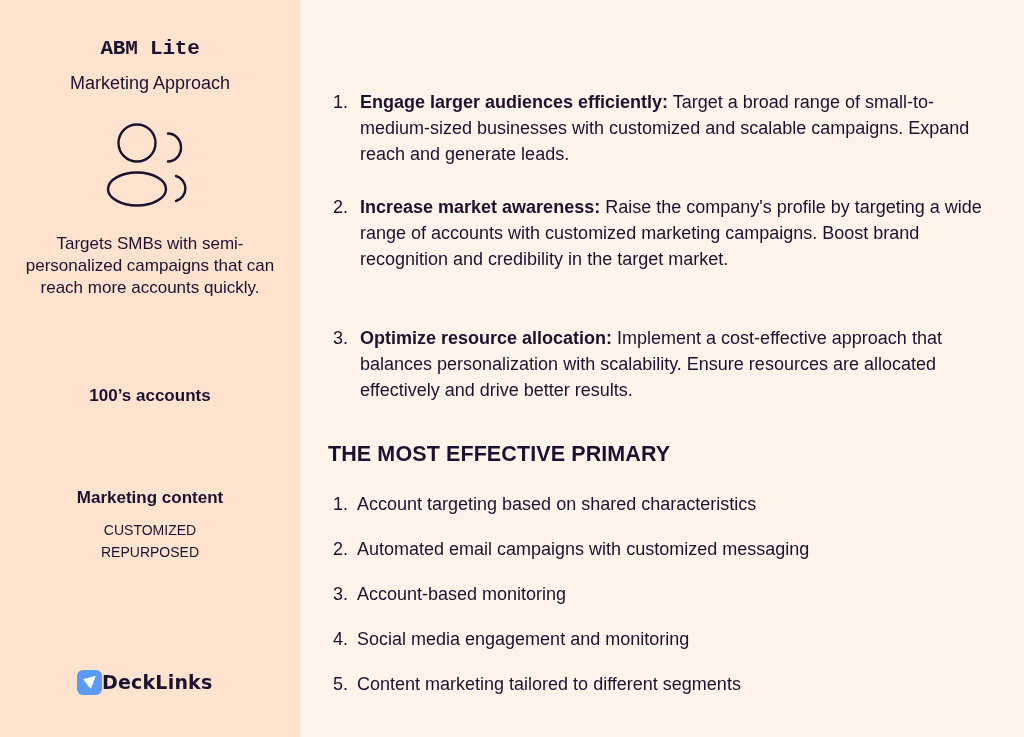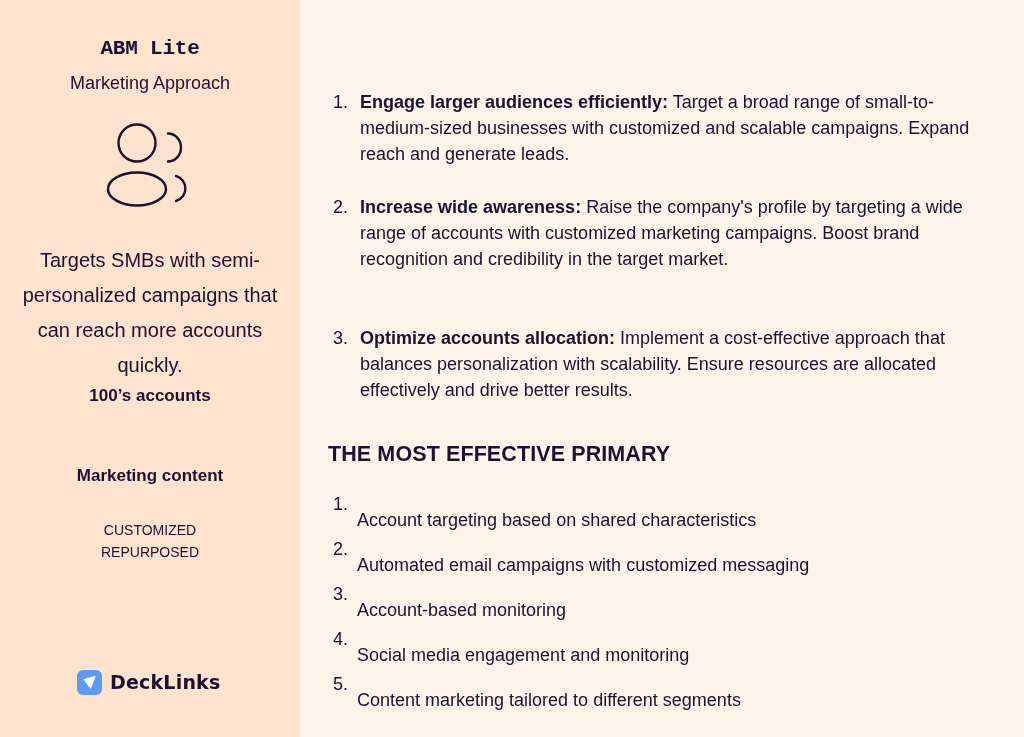--- a/index.html
+++ b/index.html
@@ -22,34 +22,34 @@
       font-size: 21px; font-weight: bold; letter-spacing: -0.2px; font-family: Liberation Mono, monospace;
     }
     .sb-subtitle {
       position: absolute; left: 0; width: 300px; top: 73px;
       font-size: 18px;
     }
     .sb-icon {
       position: absolute; left: 100px; top: 120px; width: 100px; height: 95px;
     }
     .sb-desc {
-      position: absolute; left: 20px; width: 260px; top: 243px;
-      font-size: 20px; line-height: 35px;
+      position: absolute; left: 20px; width: 260px; top: 233px;
+      font-size: 17px; line-height: 22px;
     }
     .sb-stat-label {
       position: absolute; left: 0; width: 300px;
       font-size: 17px; font-weight: bold;
     }
     .sb-stat-sub {
       position: absolute; left: 0; width: 300px;
       font-size: 14px; line-height: 22px;
     }
     .logo {
       position: absolute; left: 77px; top: 669px; height: 26px;
-      display: flex; align-items: center; gap: 8px; text-align: right;
+      display: flex; align-items: center; gap: 0; text-align: right;
     }
     .logo-mark {
       width: 25px; height: 25px; border-radius: 6px; background: #5b9bf7;
       position: relative;
     }
     .logo-mark svg { position: absolute; left: 0; top: 0; }
     .logo-text {
       font-family: "DejaVu Sans", sans-serif;
       font-weight: bold; font-size: 19px; letter-spacing: 0.2px; color: #1a1230;
     }
@@ -71,21 +71,21 @@
     }
     .obj-text {
       position: absolute; left: 12px; width: 624px; margin-left: 20px;
     }
     .obj-text b { font-weight: bold; }
     .tactic {
       position: absolute; left: 0; width: 660px;
       font-size: 18px; line-height: 26px; white-space: nowrap;
     }
     .tactic .num { position: absolute; left: 5px; }
-    .tactic .txt { position: absolute; left: 29px; margin-top: 16px; }
+    .tactic .txt { position: absolute; left: 29px; }
   </style>
 </head>
 <body>
 
 <div class="page">
 
   <aside class="sidebar">
     <div class="sb-title">ABM Lite</div>
     <div class="sb-subtitle">Marketing Approach</div>
 
@@ -97,21 +97,21 @@
           <ellipse cx="37" cy="69" rx="29" ry="16.5"></ellipse>
           <path d="M76 56 A 13 13 0 0 1 76 81"></path>
         </g>
       </svg>
     </div>
 
     <div class="sb-desc">Targets SMBs with semi-personalized campaigns that can reach more accounts quickly.</div>
 
     <div class="sb-stat-label" style="top:386px;">100’s accounts</div>
 
-    <div class="sb-stat-label" style="top:466px;">Marketing content</div>
+    <div class="sb-stat-label" style="top:488px;">Marketing content</div>
     <div class="sb-stat-sub" style="top:519px;">CUSTOMIZED</div>
     <div class="sb-stat-sub" style="top:541px;">REPURPOSED</div>
 
     <div class="logo">
       <div class="logo-mark">
         <svg width="25" height="25" viewBox="0 0 25 25">
           <path d="M7 9.5 L18 6.5 L13.5 18 Z" fill="#ffffff" stroke="#ffffff" stroke-width="1.2" stroke-linejoin="round"></path>
         </svg>
       </div>
       <span class="logo-text">DeckLinks</span>
@@ -120,26 +120,26 @@
 
   <main class="main">
 
     <div class="obj-item" style="top:89px;">
       <span class="obj-num">1.</span>
       <div class="obj-text"><b>Engage larger audiences efficiently:</b><span> Target a broad range of small-to-medium-sized businesses with customized and scalable campaigns. Expand reach and generate leads.</span></div>
     </div>
 
     <div class="obj-item" style="top:194px;">
       <span class="obj-num">2.</span>
-      <div class="obj-text"><b>Increase wide awareness:</b><span> Raise the company's profile by targeting a wide range of accounts with customized marketing campaigns. Boost brand recognition and credibility in the target market.</span></div>
+      <div class="obj-text"><b>Increase market awareness:</b><span> Raise the company's profile by targeting a wide range of accounts with customized marketing campaigns. Boost brand recognition and credibility in the target market.</span></div>
     </div>
 
     <div class="obj-item" style="top:325px;">
       <span class="obj-num">3.</span>
-      <div class="obj-text"><b>Optimize accounts allocation:</b><span> Implement a cost-effective approach that balances personalization with scalability. Ensure resources are allocated effectively and drive better results.</span></div>
+      <div class="obj-text"><b>Optimize resource allocation:</b><span> Implement a cost-effective approach that balances personalization with scalability. Ensure resources are allocated effectively and drive better results.</span></div>
     </div>
 
     <h2 class="heading" style="top:442px;">THE MOST EFFECTIVE PRIMARY</h2>
 
     <div class="tactic" style="top:491px;">
       <span class="num">1.</span>
       <span class="txt">Account targeting based on shared characteristics</span>
     </div>
     <div class="tactic" style="top:536px;">
       <span class="num">2.</span>

